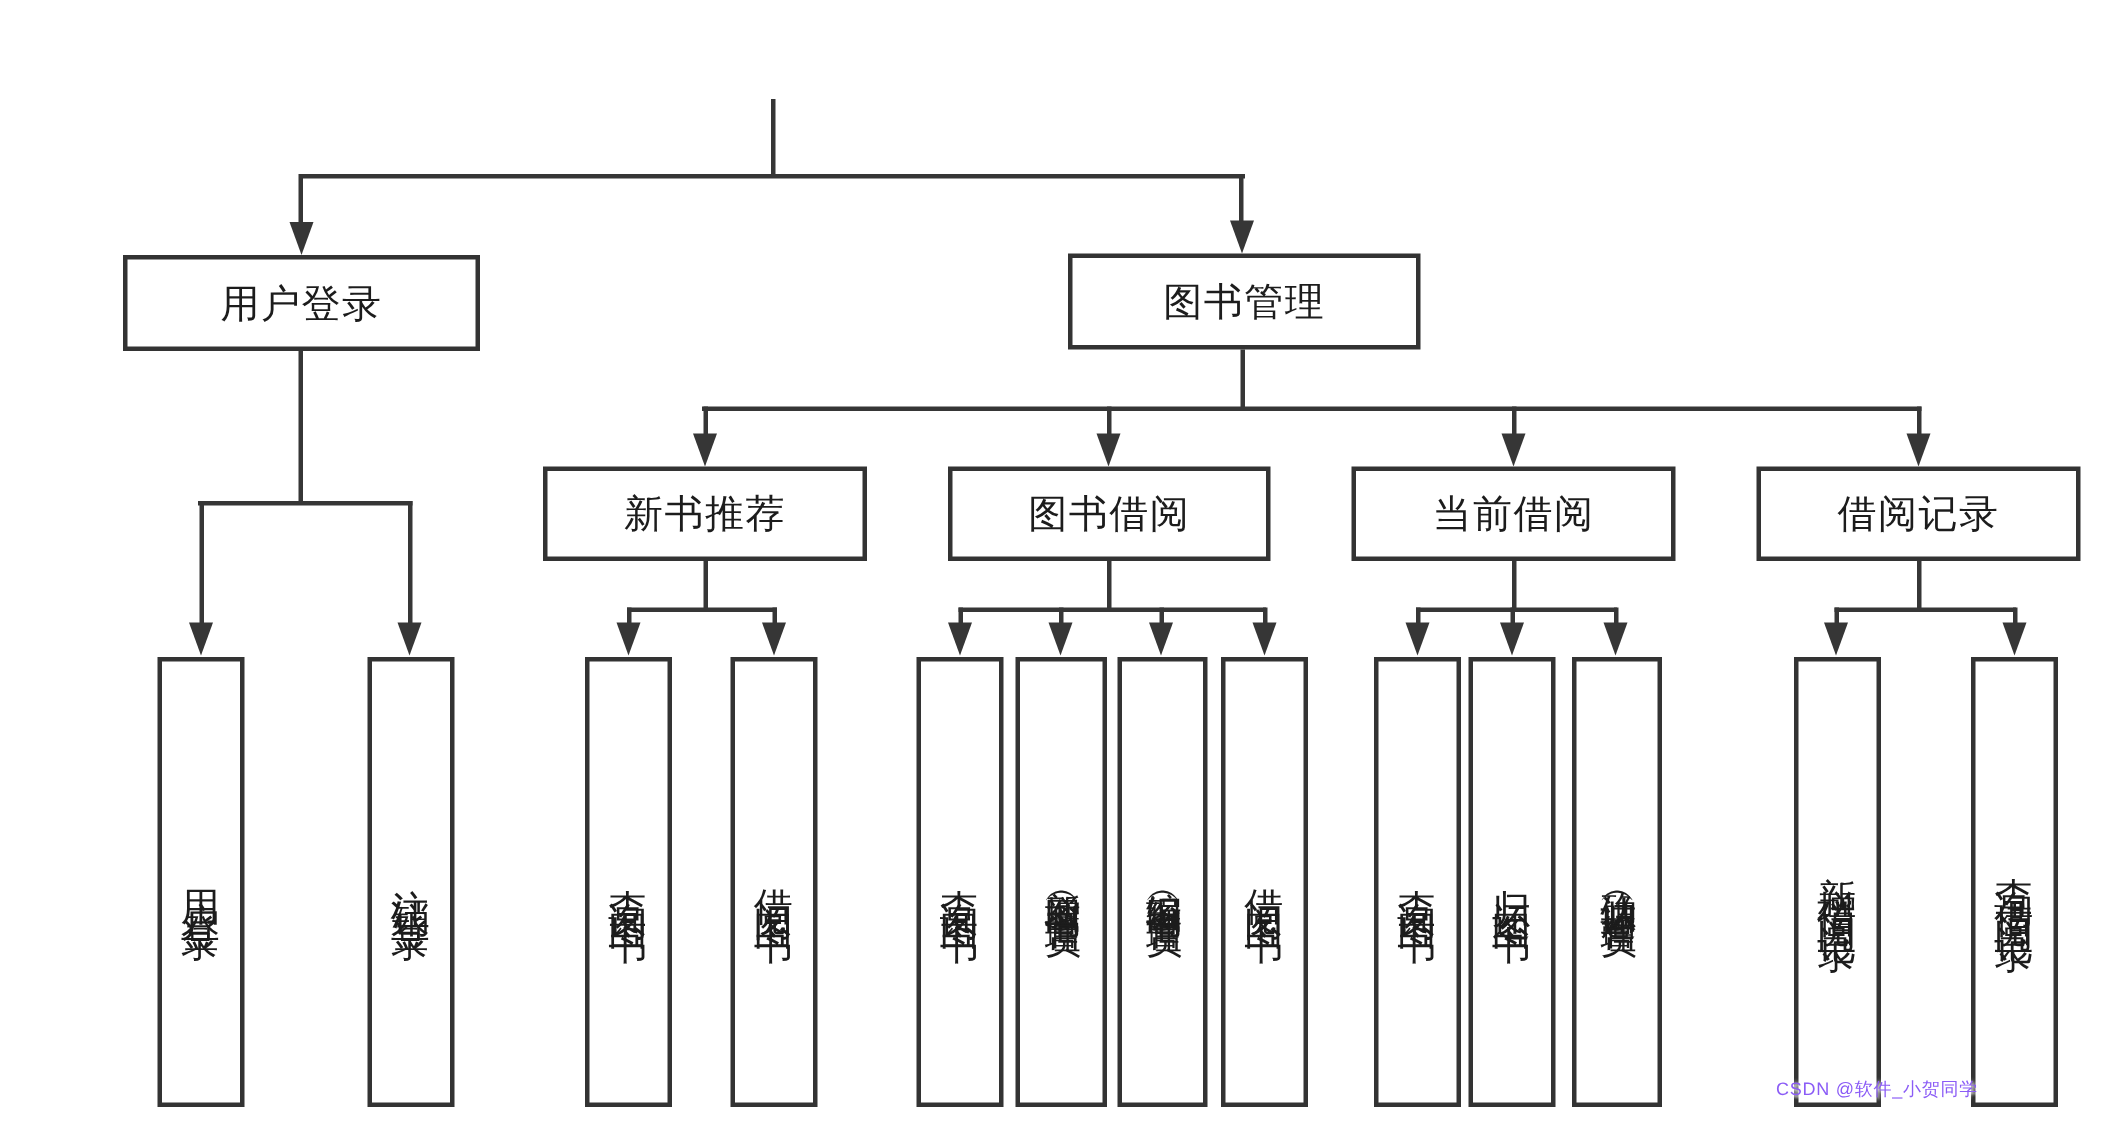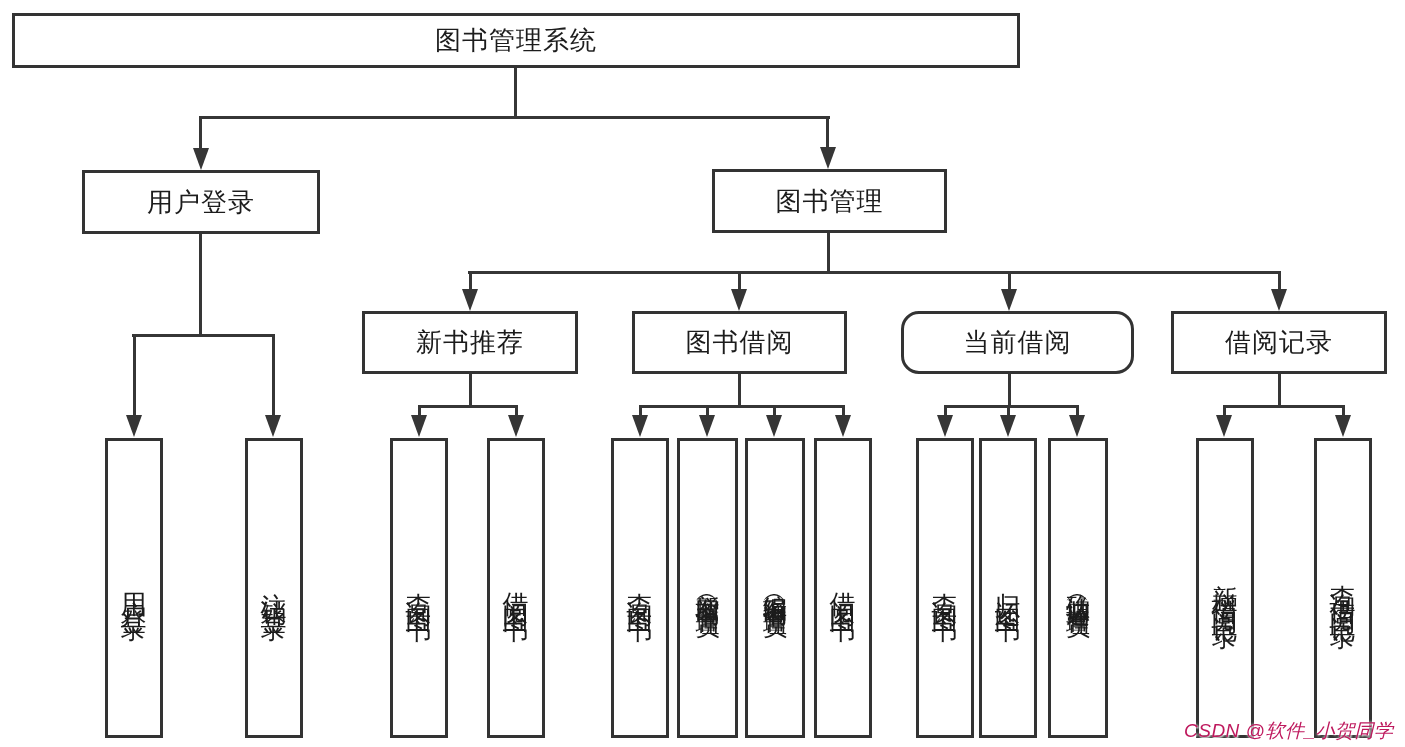--- a/index.html
+++ b/index.html
@@ -18,22 +18,22 @@
   }
   .leaf .lbl.tight{font-size:24px;letter-spacing:3px;}
   .vl{position:absolute;width:3px;background:#363636;}
   .hl{position:absolute;height:3px;background:#363636;}
   .tri{
     position:absolute;width:0;height:0;
     border-left:8px solid transparent;border-right:8px solid transparent;
     border-top:22px solid #363636;
   }
   .watermark{
-    position:absolute;left:1184px;top:718px;font-size:19px;letter-spacing:0.5px;
-    color:#be185d;text-shadow:0 0 3px #ffffff,1px 1px 2px #ffffff;white-space:nowrap;font-style:italic;
+    position:absolute;left:1184px;top:718px;font-size:12px;letter-spacing:0.5px;
+    color:#8b5cf6;text-shadow:0 0 3px #ffffff,1px 1px 2px #ffffff;white-space:nowrap;
   }
 </style>
 </head>
 <body>
 
 <div class="stage">
 
   <div>
 
     <div class="vl" style="left:514px;top:66px;height:52px;"></div>
@@ -89,38 +89,35 @@
     <div class="vl" style="left:1007px;top:405px;height:12px;"></div>
     <div class="tri" style="left:1000px;top:415px;"></div>
     <div class="vl" style="left:1076px;top:405px;height:12px;"></div>
     <div class="tri" style="left:1069px;top:415px;"></div>
     <div class="vl" style="left:1223px;top:405px;height:12px;"></div>
     <div class="tri" style="left:1216px;top:415px;"></div>
     <div class="vl" style="left:1342px;top:405px;height:12px;"></div>
     <div class="tri" style="left:1335px;top:415px;"></div>
   </div>
 
-  <div class="box" style="left:12px;top:13px;width:1008px;height:55px;">
-    <span class="lbl">图书管理系统</span>
-  </div>
 
   <div class="box" style="left:82px;top:170px;width:238px;height:64px;">
     <span class="lbl">用户登录</span>
   </div>
   <div class="box" style="left:362px;top:311px;width:216px;height:63px;">
     <span class="lbl">新书推荐</span>
   </div>
 
   <div class="box" style="left:712px;top:169px;width:235px;height:64px;">
     <span class="lbl">图书管理</span>
   </div>
   <div class="box" style="left:632px;top:311px;width:215px;height:63px;">
     <span class="lbl">图书借阅</span>
   </div>
-  <div class="box" style="left:901px;top:311px;width:233px;height:63px;border-radius:18px;">
+  <div class="box" style="left:901px;top:311px;width:216px;height:63px;">
     <span class="lbl">当前借阅</span>
   </div>
   <div class="box" style="left:1171px;top:311px;width:216px;height:63px;">
     <span class="lbl">借阅记录</span>
   </div>
 
   <div class="box leaf" style="left:105px;top:438px;width:58px;height:300px;">
     <span class="lbl">用户登录</span>
   </div>
   <div class="box leaf" style="left:245px;top:438px;width:58px;height:300px;">

